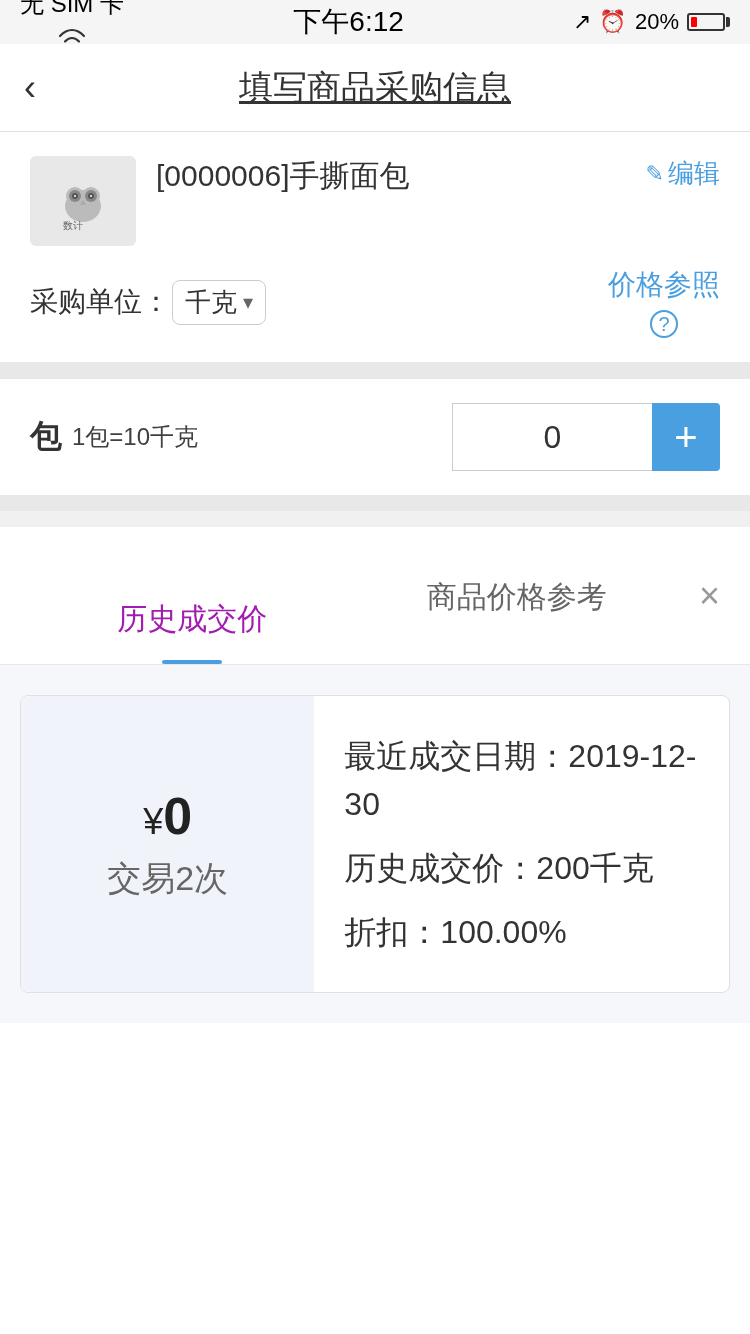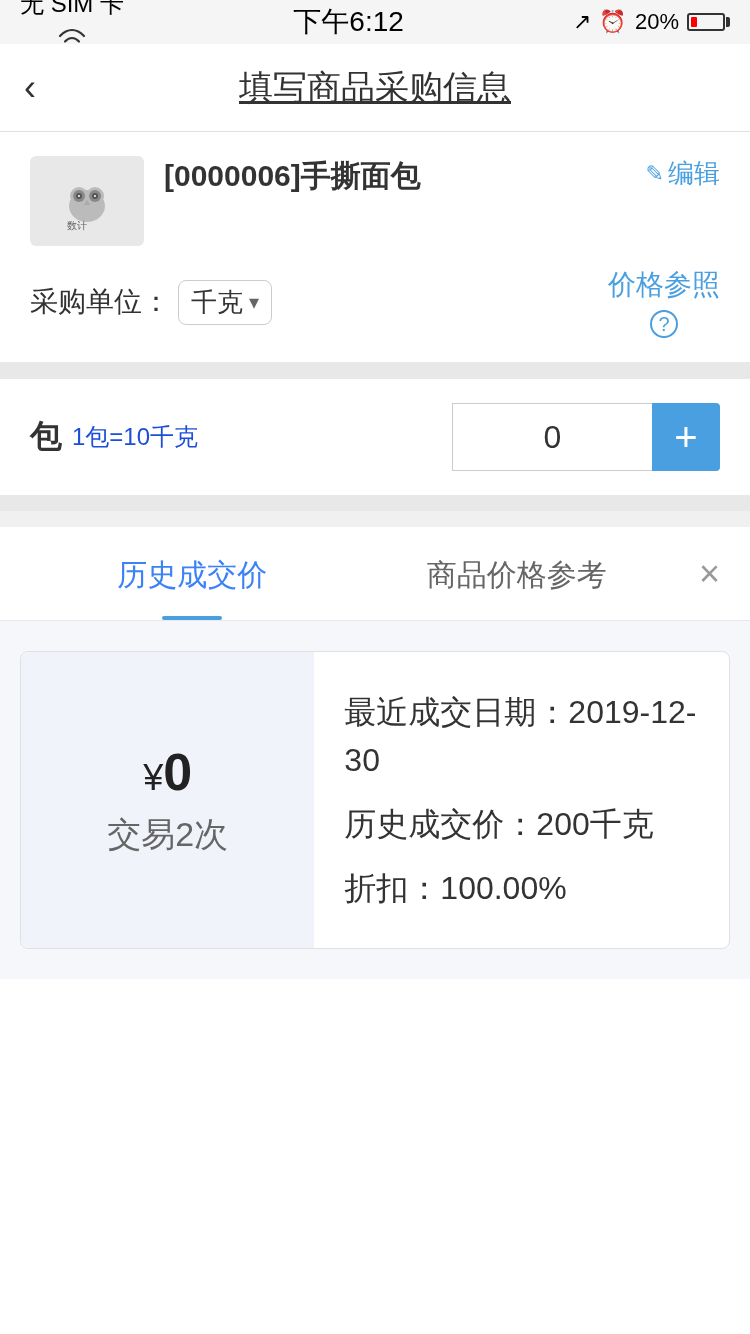--- a/index.html
+++ b/index.html
@@ -106,33 +106,33 @@
       align-items: flex-start;
       justify-content: space-between;
       margin-bottom: 20px;
     }
     .product-info {
       display: flex;
       align-items: flex-start;
       gap: 20px;
     }
     .product-thumbnail {
-      width: 114px;
+      width: 106px;
       height: 90px;
       background: #e8e8e8;
       border-radius: 6px;
       display: flex;
       align-items: center;
       justify-content: center;
       flex-shrink: 0;
     }
     .product-name {
       font-size: 30px;
       color: #333;
-      font-weight: 700;
+      font-weight: 400;
       margin-top: 16px;
     }
     .edit-btn {
       color: #4a9fe0;
       font-size: 26px;
       display: flex;
       align-items: center;
       gap: 4px;
       cursor: pointer;
       white-space: nowrap;
@@ -142,21 +142,21 @@
     }
     .purchase-unit-row {
       display: flex;
       align-items: center;
       justify-content: space-between;
       margin-top: 10px;
     }
     .unit-left {
       display: flex;
       align-items: center;
-      gap: 8px;
+      gap: 2px;
     }
     .unit-label {
       font-size: 28px;
       color: #333;
     }
     .unit-selector {
       display: flex;
       align-items: center;
       border: 1px solid #ccc;
       border-radius: 8px;
@@ -210,21 +210,21 @@
       align-items: center;
       gap: 10px;
     }
     .qty-unit {
       font-size: 32px;
       font-weight: bold;
       color: #333;
     }
     .qty-conversion {
       font-size: 24px;
-      color: #1d4ed8;
+      color: #404040;
     }
     .qty-input-wrapper {
       display: flex;
       align-items: center;
       gap: 0;
     }
     .qty-input {
       width: 200px;
       height: 68px;
       border: 1px solid #ccc;
@@ -264,21 +264,22 @@
     .tab-item {
       flex: 1;
       text-align: center;
       padding: 28px 0 24px;
       font-size: 30px;
       color: #666;
       cursor: pointer;
       position: relative;
     }
     .tab-item.active {
-      color: #3b82f6;
+      color: #a21caf;
+      margin-top: 44px;
     }
     .tab-item.active::after {
       content: '';
       position: absolute;
       bottom: 0;
       left: 50%;
       transform: translateX(-50%);
       width: 60px;
       height: 4px;
       background: #4a9fe0;

